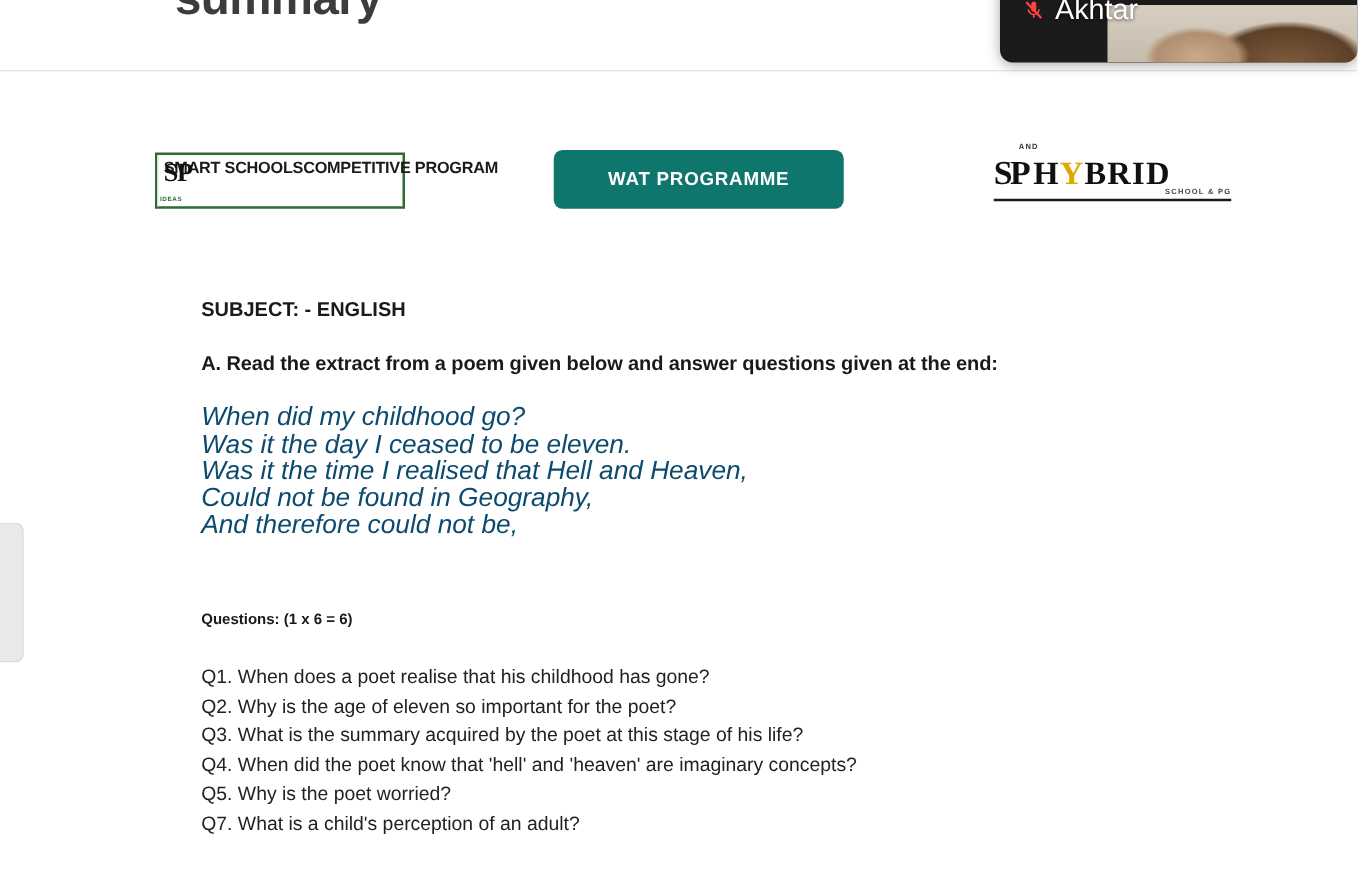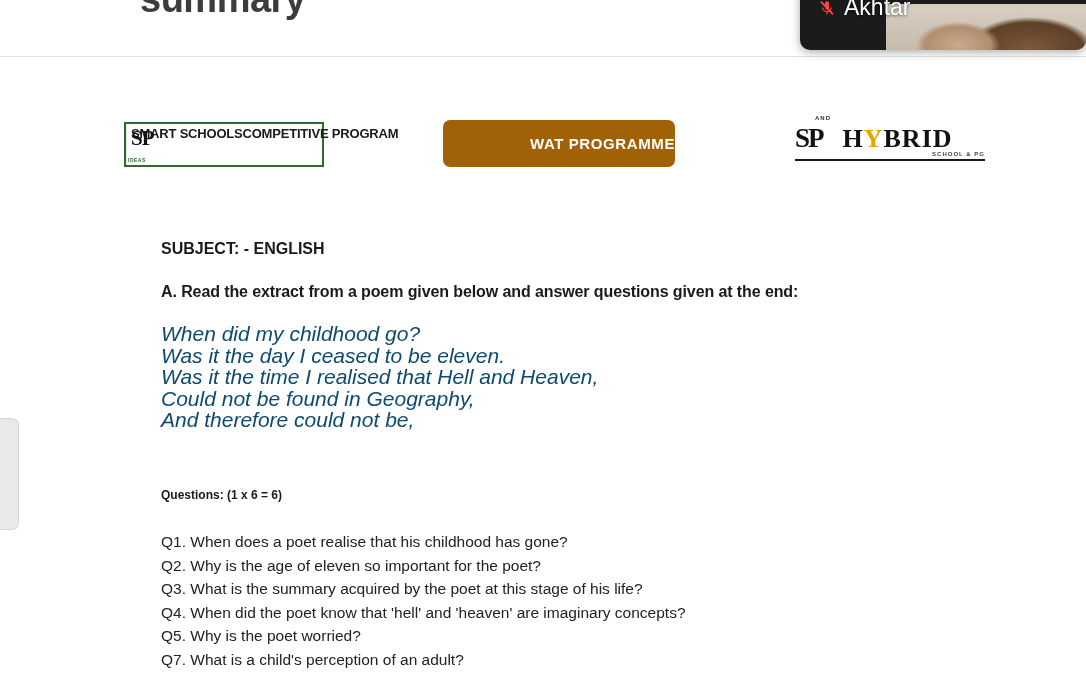--- a/index.html
+++ b/index.html
@@ -171,25 +171,25 @@
     letter-spacing: -0.2px;
     white-space: nowrap;
   }
   
   .logo-wat {
     position: absolute;
     left: 443px;
     top: 63px;
     width: 232px;
     height: 47px;
-    background: #a16207;
+    background: #0f766e;
     border-radius: 7px;
     display: flex;
     align-items: center;
-    justify-content: flex-end;
+    justify-content: center;
   }
   .logo-wat span {
     color: #ffffff;
     font-size: 15px;
     font-weight: 800;
     letter-spacing: 0.6px;
   }
   
   .logo-hybrid {
     position: absolute;
@@ -219,21 +219,21 @@
     font-size: 27px;
     font-weight: 800;
     color: #111;
     letter-spacing: -2px;
   }
   .logo-hybrid .hy-word {
     font-size: 26px;
     font-weight: 700;
     color: #111;
     letter-spacing: 1px;
-    margin-left: 20px;
+    margin-left: 4px;
   }
   .logo-hybrid .hy-word .y {
     color: #e0a800;
   }
   .logo-hybrid .hy-line {
     position: absolute;
     left: 0;
     top: 44px;
     width: 190px;
     height: 2px;

